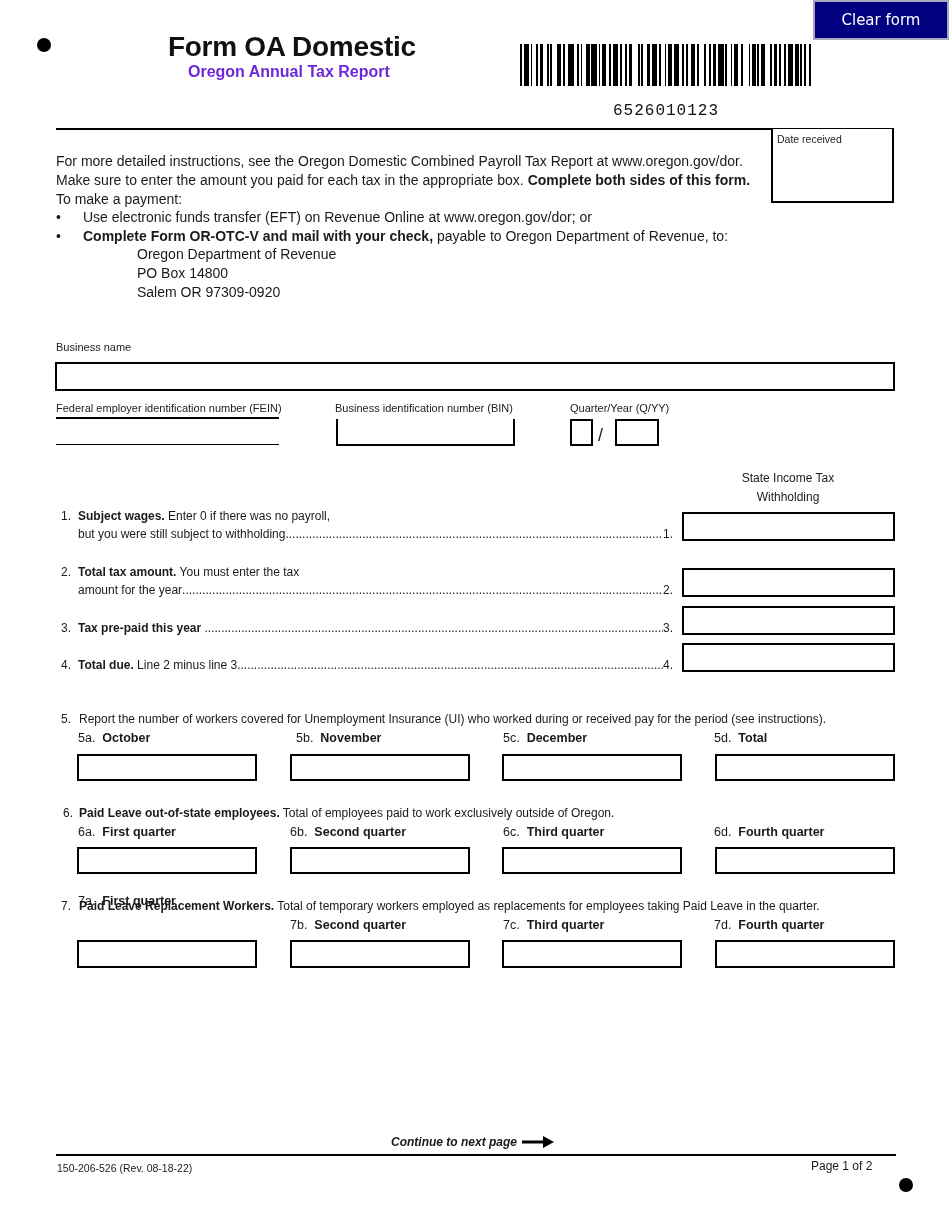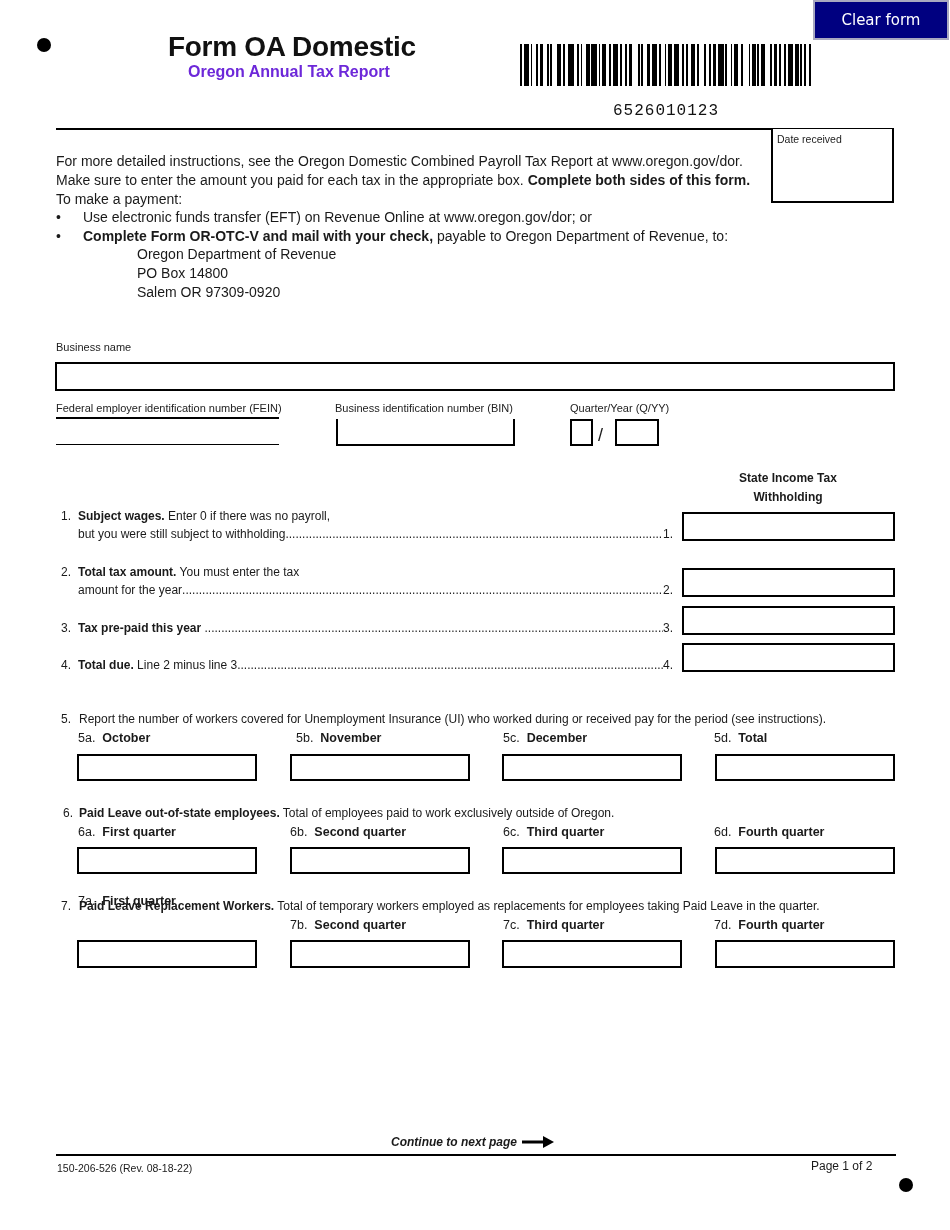--- a/index.html
+++ b/index.html
@@ -15,21 +15,21 @@
   .barcode { position: absolute; left: 520px; top: 44px; width: 297px; height: 42px; display: flex; align-items: stretch; }
   .barcode span { display: block; height: 100%; }
   .barnum { font-family: "Liberation Mono", monospace; font-size: 16px; letter-spacing: 1px; color: #111; }
   .rule { position: absolute; height: 2px; background: #000; }
   .body-text { font-size: 14px; line-height: 19px; color: #1a1a1a; white-space: nowrap; }
   .small-label { font-size: 11px; color: #222; white-space: nowrap; }
   .box { position: absolute; border: 2px solid #000; background: #fff; }
   .box input { width: 100%; height: 100%; border: none; outline: none; background: transparent; font-family: "Liberation Sans", sans-serif; font-size: 13px; padding: 0 4px; }
   .line-label { font-size: 12px; color: #1a1a1a; white-space: nowrap; line-height: 18px; }
   .dots { display: inline-block; overflow: hidden; white-space: nowrap; vertical-align: bottom; }
-  .col-head { font-weight: bold; font-size: 12px; text-align: center; line-height: 19px; }
+  .col-head { font-weight: normal; font-size: 12px; text-align: center; line-height: 19px; }
   .sub-label { font-size: 12.5px; white-space: nowrap; }
   .sub-label b { font-weight: bold; }
 </style>
 </head>
 <body>
 
 <div class="dot" style="left:37px; top:38px;"></div>
 <div class="dot" style="left:899px; top:1178px;"></div>
 
 <div class="abs title" style="left:168px; top:31px;">Form OA Domestic</div>

